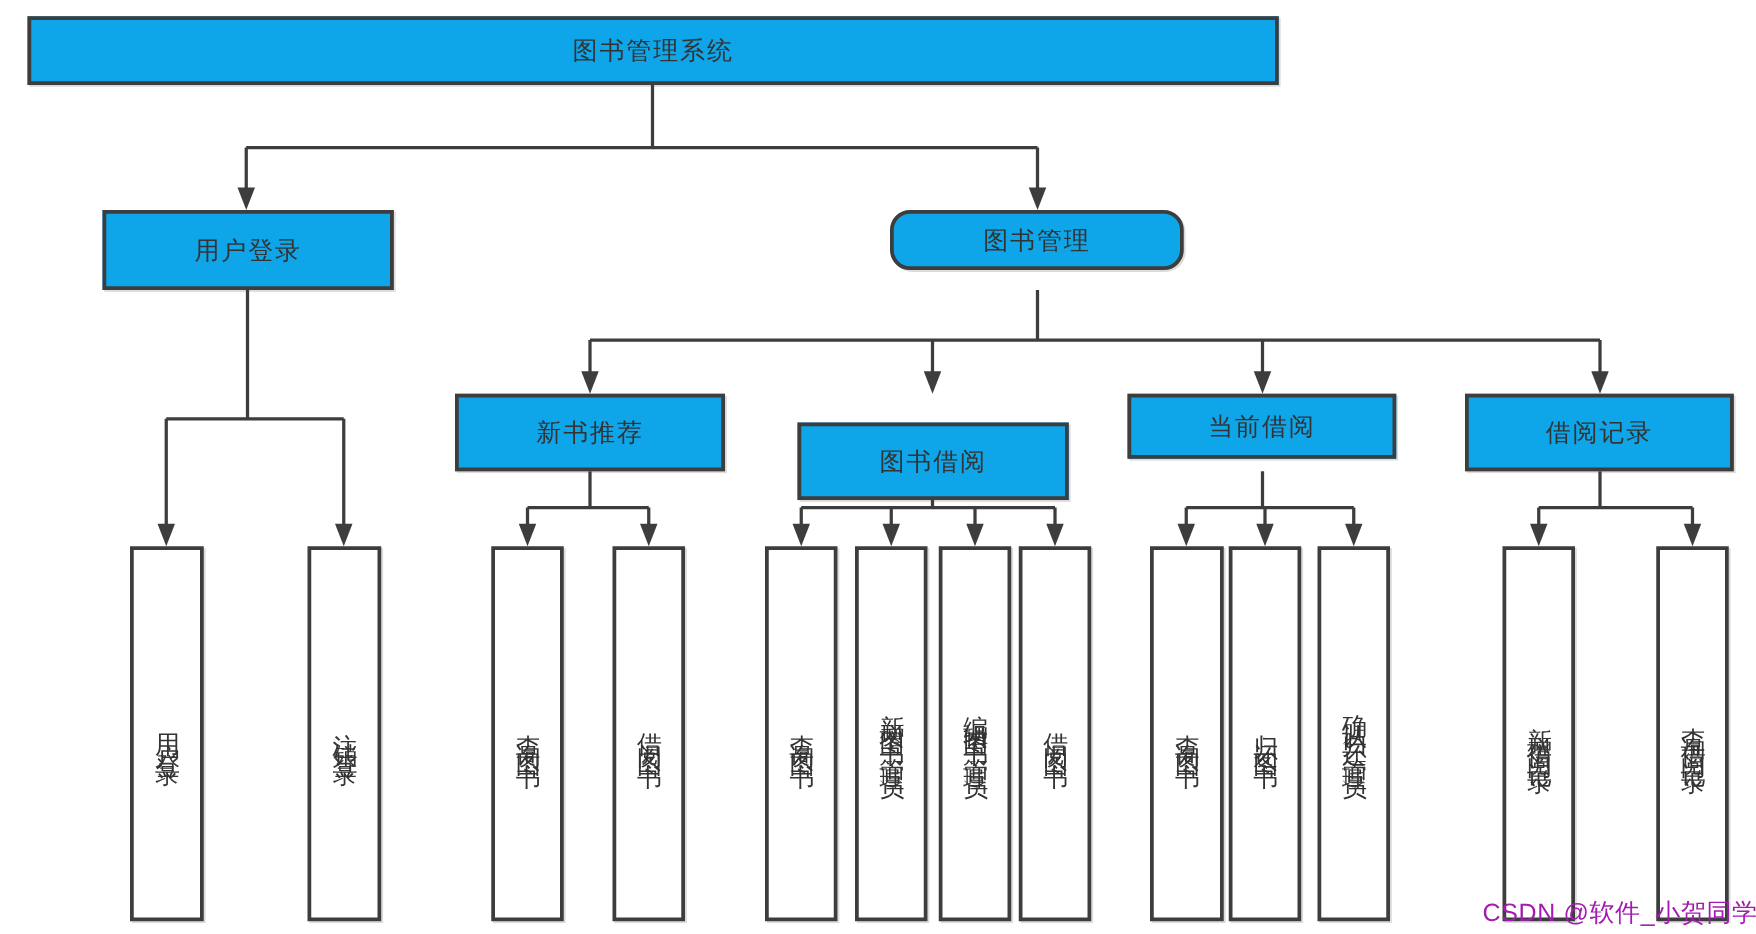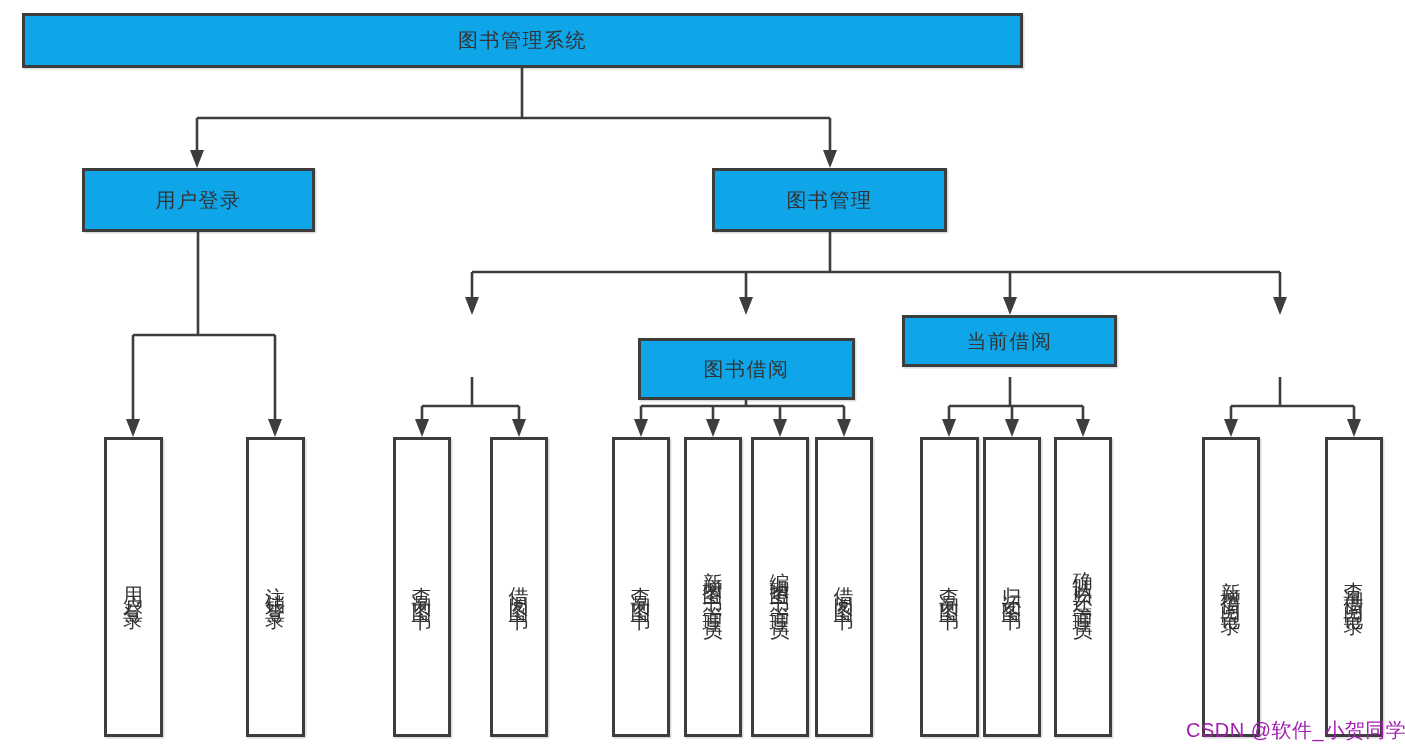--- a/index.html
+++ b/index.html
@@ -64,29 +64,35 @@
     </g>
   </svg>
 
   <div class="box" style="left:22px;top:13px;width:1001px;height:55px;">
     <span>图书管理系统</span>
   </div>
 
   <div class="box" style="left:82px;top:168px;width:233px;height:64px;">
     <span>用户登录</span>
   </div>
-  <div class="box" style="left:712px;top:168px;width:235px;height:64px;">
+  <div class="box" style="left:712px;top:168px;width:235px;height:48px;border-radius:16px;">
     <span>图书管理</span>
   </div>
 
+  <div class="box" style="left:364px;top:315px;width:216px;height:62px;">
+    <span>新书推荐</span>
+  </div>
   <div class="box" style="left:638px;top:315px;width:217px;height:62px;margin-top:23px;">
     <span>图书借阅</span>
   </div>
   <div class="box" style="left:902px;top:315px;width:215px;height:52px;text-align:right;">
     <span>当前借阅</span>
+  </div>
+  <div class="box" style="left:1172px;top:315px;width:215px;height:62px;">
+    <span>借阅记录</span>
   </div>
 
   <div class="vbox" style="left:104px;width:59px;">
     <span>用户登录</span>
   </div>
   <div class="vbox" style="left:246px;width:59px;">
     <span>注销登录</span>
   </div>
 
   <div class="vbox" style="left:393px;width:58px;">

